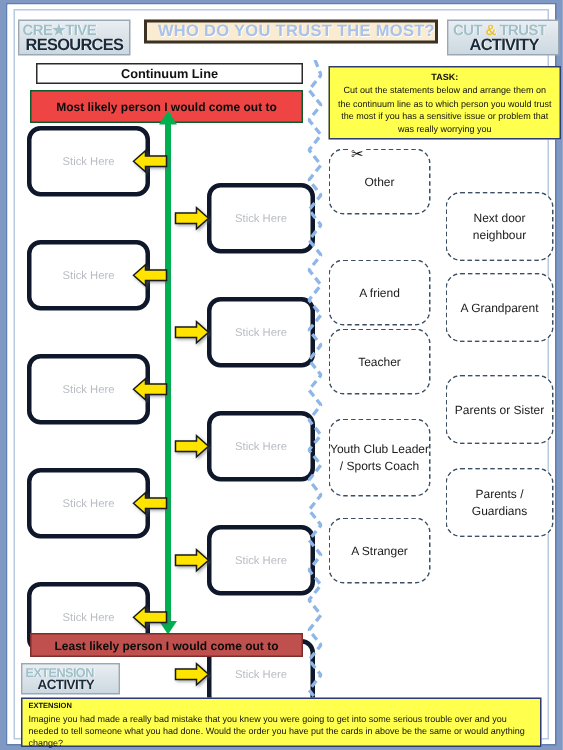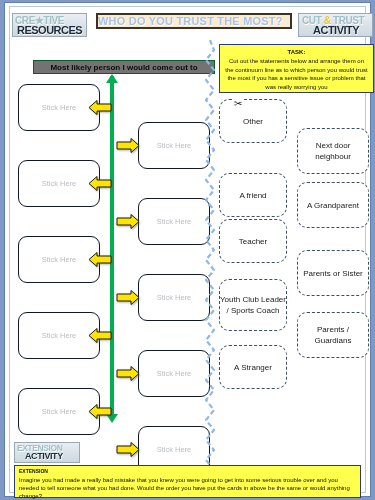--- a/index.html
+++ b/index.html
@@ -51,41 +51,41 @@
   }
   .logo-right-l1 { padding-left: 3px; }
   .logo-right-l2 { padding-left: 14px; }
   .amp { color: #e8c33a; }
 
   #title-banner {
     position: absolute;
     left: 90px; top: 9px; width: 196px; height: 16px;
     background: #faecd2;
     border: 2px solid #3c3223;
-    display: flex; align-items: center; justify-content: flex-start;
+    display: flex; align-items: center; justify-content: flex-end;
   }
   #title-text {
     font-size: 11px; font-weight: bold; letter-spacing: 0.2px;
     color: #a8c2ea;
     text-shadow: 0.5px 0.5px 0 #ffffff;
   }
 
   
   #left-panel { position: absolute; left: 8px; top: 38px; width: 189px; bottom: 6px; }
 
   #continuum-header {
     position: absolute; left: 10px; top: 0px; width: 178px; height: 14px;
     background: #ffffff; border: 1px solid #2a2a2a;
     display: flex; align-items: center; justify-content: center;
   }
   #continuum-header span { font-size: 8.5px; font-weight: bold; color: #111; }
 
   #most-likely-bar {
-    position: absolute; left: 19px; top: 18px; width: 182px; height: 14px;
-    background: #737373; border: 1px solid #0a5c2a;
+    position: absolute; left: 6px; top: 18px; width: 182px; height: 22px;
+    background: #ef4444; border: 1px solid #0a5c2a;
     display: flex; align-items: center; justify-content: center;
   }
   #most-likely-bar span { font-size: 8px; font-weight: bold; color: #0c0c0c; }
 
   #least-likely-bar {
     position: absolute; left: 6px; top: 380px; width: 182px; height: 16px;
     background: #c0504d; border: 1px solid #7d2e2c;
     display: flex; align-items: center; justify-content: center;
   }
   #least-likely-bar span { font-size: 8px; font-weight: bold; color: #0c0c0c; }
@@ -103,21 +103,21 @@
   }
   #axis-arrow-down {
     position: absolute; left: 92px; top: 372px;
     width: 0; height: 0;
     border-left: 6px solid transparent; border-right: 6px solid transparent;
     border-top: 9px solid #00b050;
   }
 
   .stick-box {
     position: absolute;
-    border: 1px solid #0f172a;
+    border: 3px solid #0f172a;
     border-radius: 9px;
     background: #ffffff;
     display: flex; align-items: center; justify-content: center;
   }
   .stick-box span {
     font-size: 7.5px; color: #b8bcc2;
   }
   .stick-left  { left: 4px;  width: 82px; height: 47px; }
   .stick-right { left: 124px; width: 72px; height: 47px; }
 
@@ -195,20 +195,23 @@
     <div id="title-banner">
       <span id="title-text">WHO DO YOU TRUST THE MOST?</span>
     </div>
 
     <div class="logo-box" id="logo-right">
       <div class="logo-l1 logo-right-l1"><span>CUT </span><span class="amp">&amp;</span><span> TRUST</span></div>
       <div class="logo-l2 logo-right-l2">ACTIVITY</div>
     </div>
 
     <div id="left-panel">
+      <div id="continuum-header">
+        <span>Continuum Line</span>
+      </div>
 
       <div id="most-likely-bar">
         <span>Most likely person I would come out to</span>
       </div>
 
       <div id="axis-arrow-up"></div>
       <div id="axis-line"></div>
       <div id="axis-arrow-down"></div>
 
       <div id="slots-container">
@@ -287,20 +290,23 @@
           <div class="stick-box stick-right" style="top: 384px;">
             <span>Stick Here</span>
           </div>
           <div class="yarrow" style="top: 399px; left: 102px;">
             <svg width="24" height="17" viewBox="0 0 24 17">
               <path d="M23 8.5 L15 1.5 L15 5 L1 5 L1 12 L15 12 L15 15.5 Z" fill="#ffe400" stroke="#1b1b1b" stroke-width="1"></path>
             </svg>
           </div>
         </div>
 
+      <div id="least-likely-bar">
+        <span>Least likely person I would come out to</span>
+      </div>
     </div>
 
     <div id="divider">
       <svg width="10" height="460">
         <path d="M5 0 L9 10 L1 20 L9 30 L1 40 L9 50 L1 60 L9 70 L1 80 L9 90 L1 100 L9 110 L1 120 L9 130 L1 140 L9 150 L1 160 L9 170 L1 180 L9 190 L1 200 L9 210 L1 220 L9 230 L1 240 L9 250 L1 260 L9 270 L1 280 L9 290 L1 300 L9 310 L1 320 L9 330 L1 340 L9 350 L1 360 L9 370 L1 380 L9 390 L1 400 L9 410 L1 420 L9 430 L1 440 L9 450 L1 460" fill="none" stroke="#8fb6e8" stroke-width="2.2" stroke-dasharray="5 3"></path>
       </svg>
     </div>
 
     <div id="right-panel">
       <div id="task-box">

